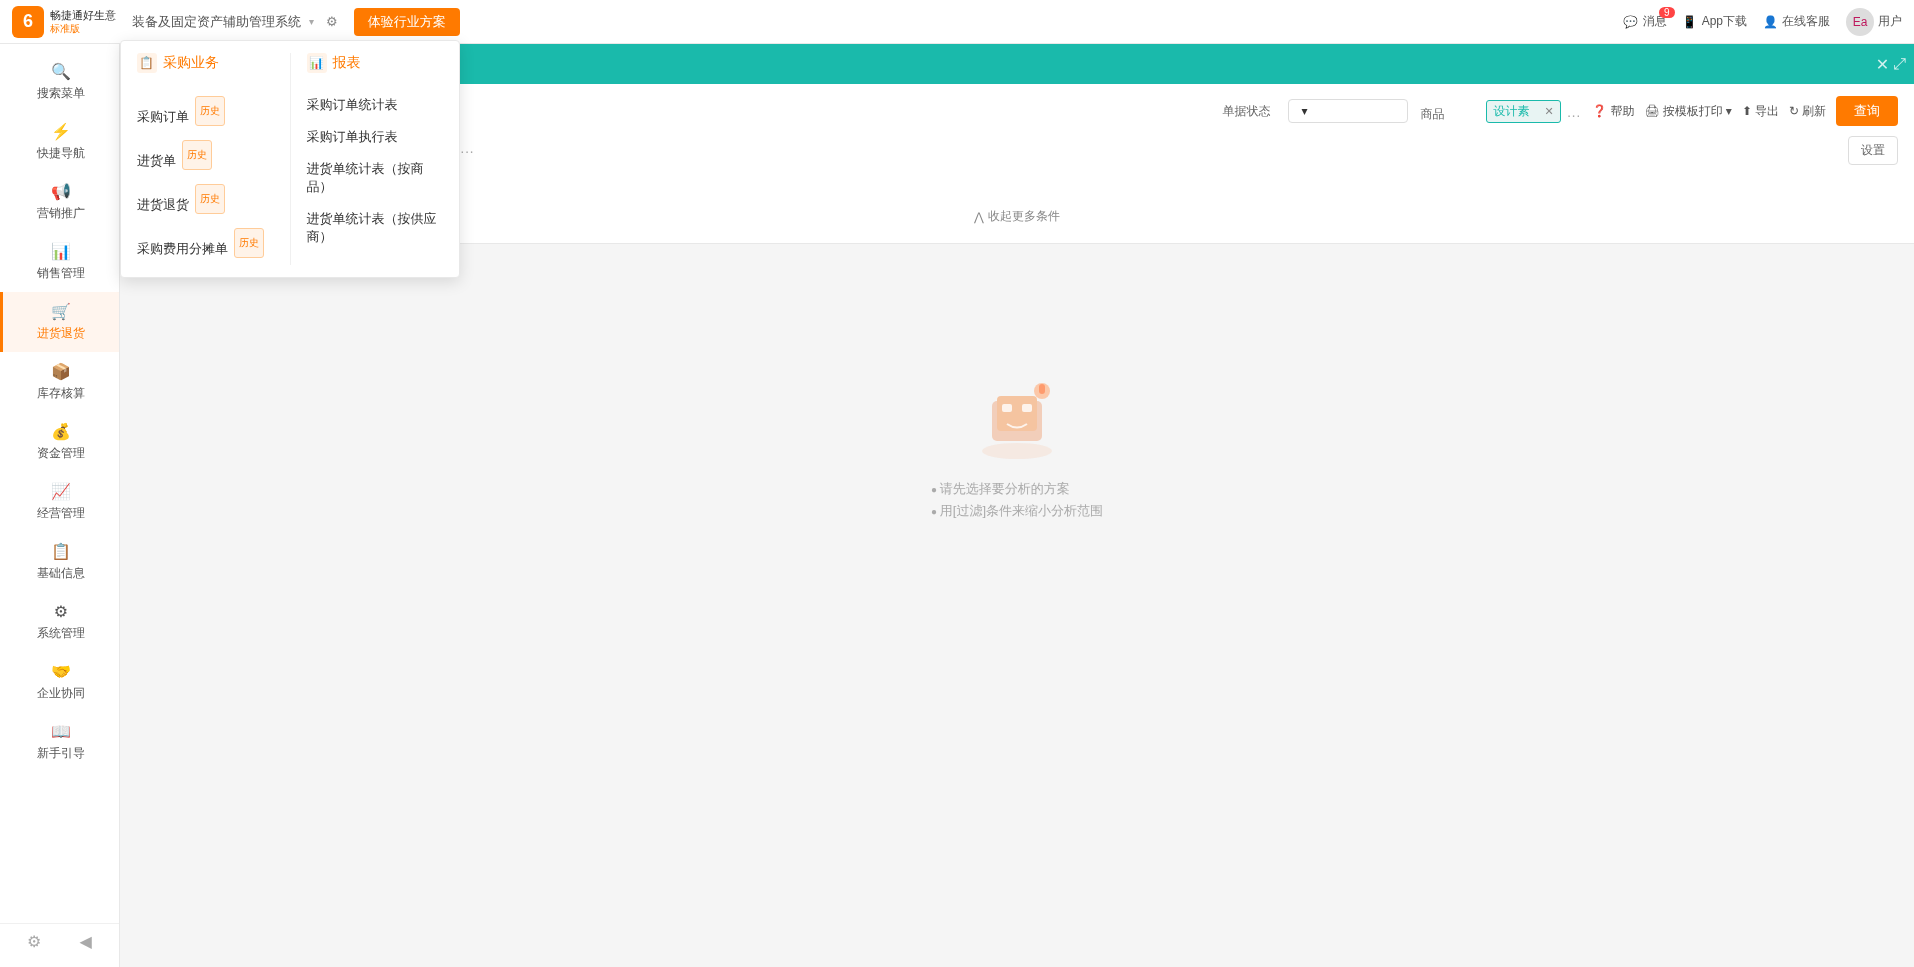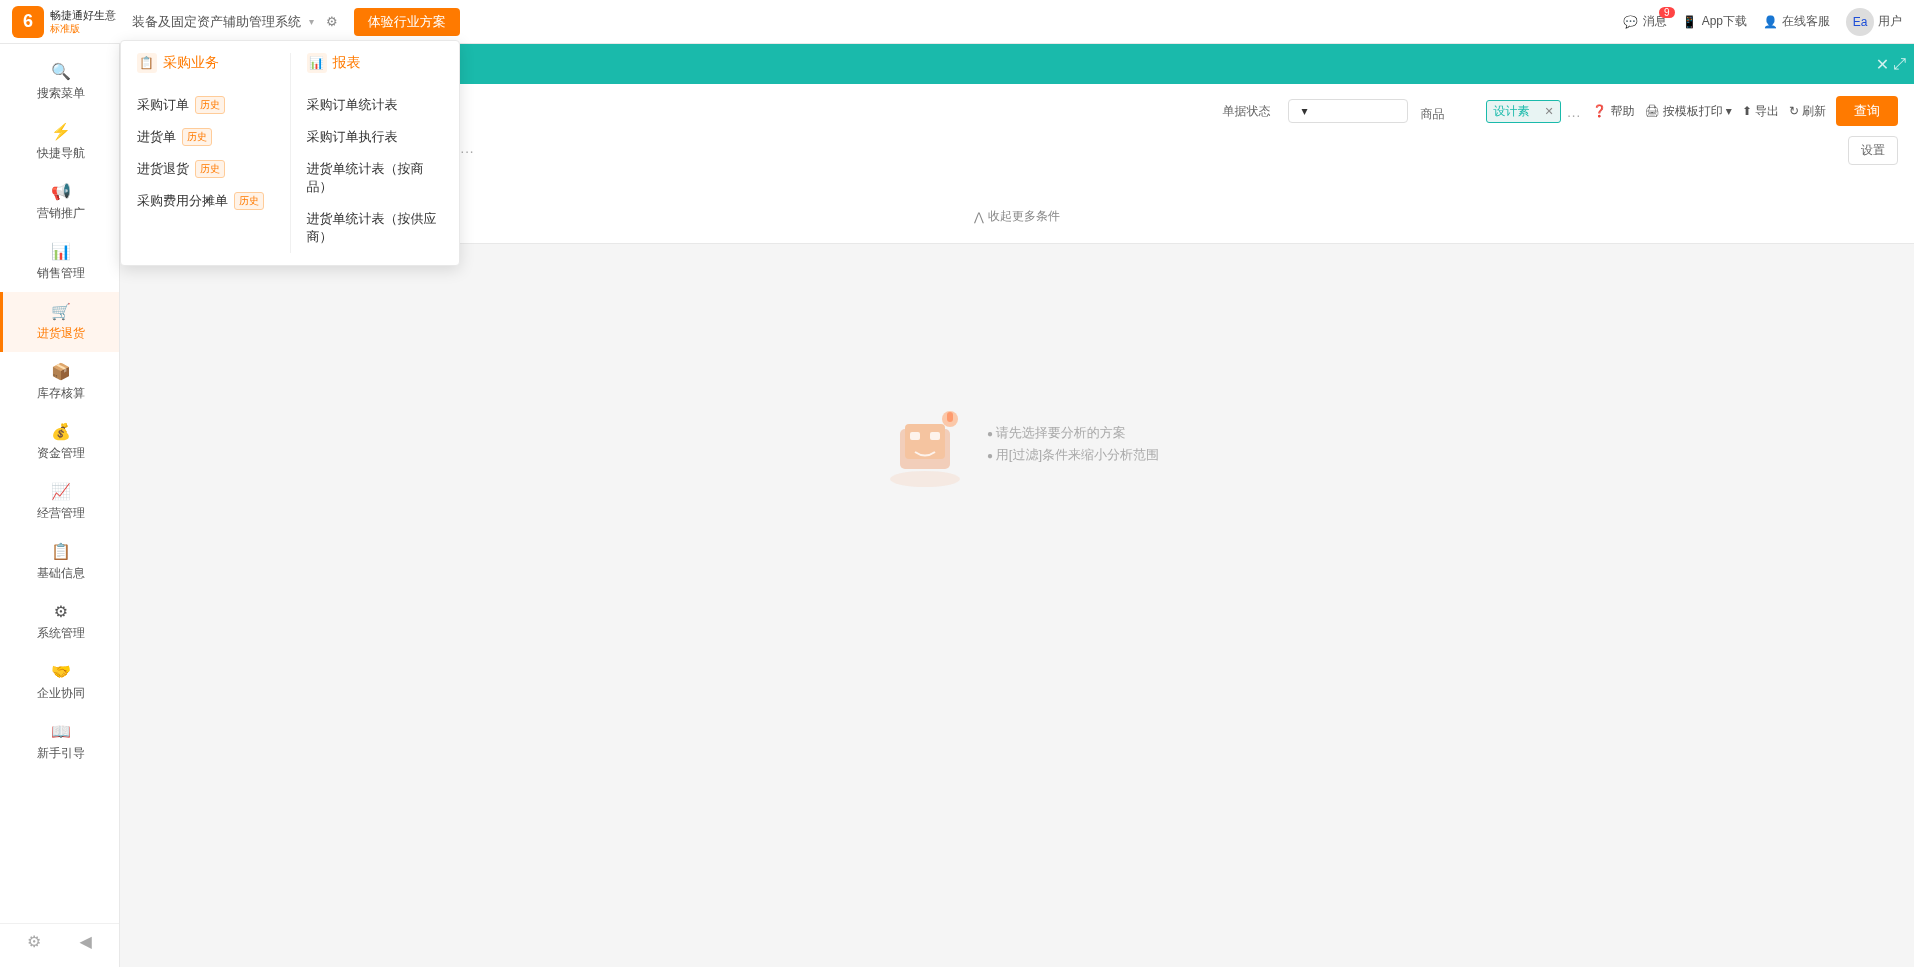--- a/index.html
+++ b/index.html
@@ -92,21 +92,21 @@
     }
     .avatar {
       width: 28px;
       height: 28px;
       border-radius: 50%;
       background: #ddd;
       display: flex;
       align-items: center;
       justify-content: center;
       font-size: 12px;
-      color: #1d4ed8;
+      color: #be185d;
       overflow: hidden;
     }
 
     
     .main-layout {
       display: flex;
       height: calc(967px - 44px);
     }
 
     
@@ -278,21 +278,21 @@
       cursor: pointer;
       display: flex;
       align-items: center;
       justify-content: center;
       gap: 4px;
     }
 
     
     .empty-state {
       display: flex;
-      flex-direction: row;
+      flex-direction: column;
       align-items: center;
       justify-content: center;
       height: 400px;
       gap: 12px;
     }
     .empty-icon {
       width: 100px;
       height: 100px;
       position: relative;
     }
@@ -342,21 +342,21 @@
       font-size: 13px;
       color: #333;
       cursor: pointer;
     }
     .hist-badge {
       background: #fff3e8;
       color: #ff7a00;
       border: 1px solid #ffcc99;
       border-radius: 3px;
       font-size: 10px;
-      padding: 1px 4px;
+      padding: 7px 4px;
     }
     .dropdown-col-title .col-icon {
       width: 20px;
       height: 20px;
       background: #fff3e8;
       border-radius: 3px;
       display: flex;
       align-items: center;
       justify-content: center;
       font-size: 12px;

